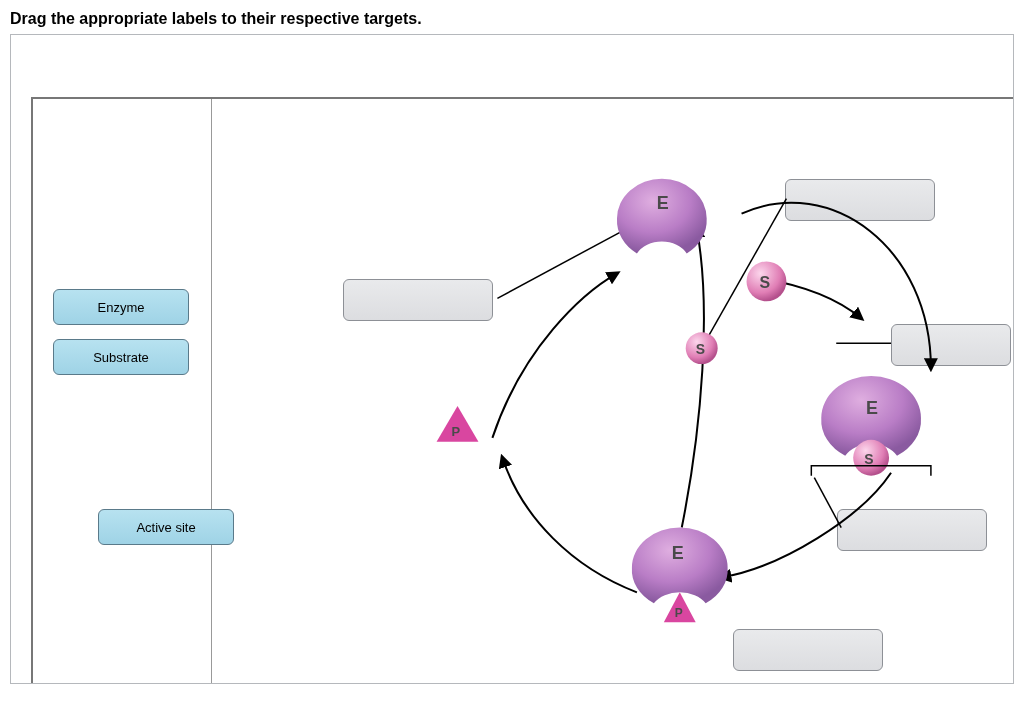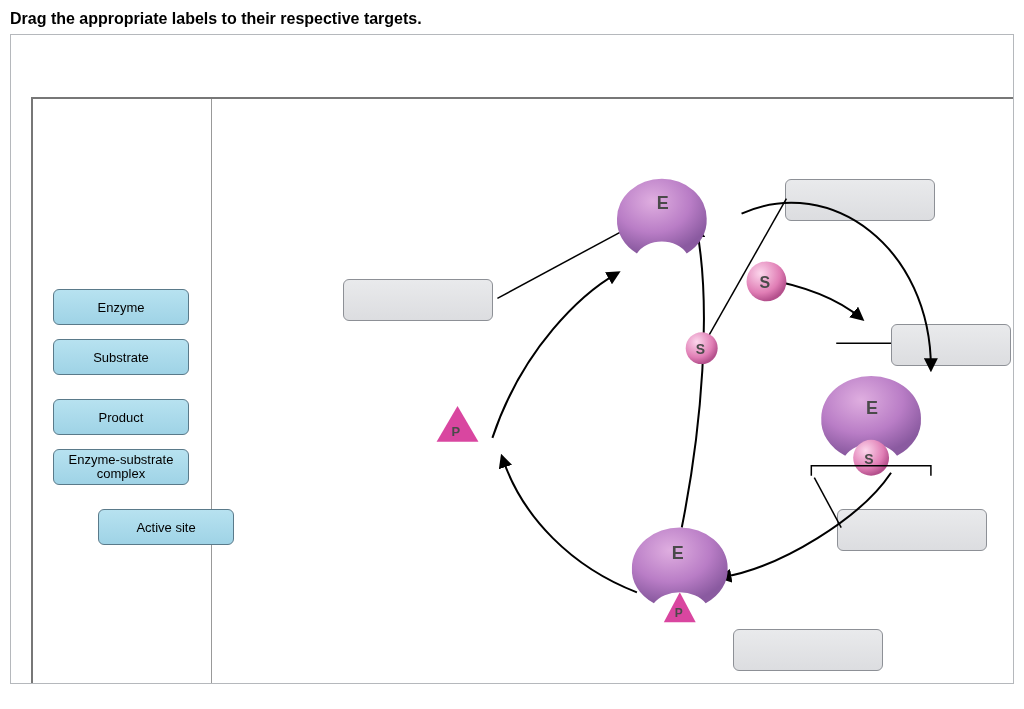--- a/index.html
+++ b/index.html
@@ -21,22 +21,20 @@
 <body>
 
 <div class="instruction">Drag the appropriate labels to their respective targets.</div>
 
 <div class="outer">
   <div class="inner">
 
     <div class="sidebar">
       <div class="label-chip" style="top:190px;">Enzyme</div>
       <div class="label-chip" style="top:240px;text-align:right;">Substrate</div>
-      <div class="label-chip" style="top:300px;">Product</div>
-      <div class="label-chip two-line" style="top:350px;">Enzyme-substrate complex</div>
       <div class="label-chip" style="top:410px;margin-left:45px;">Active site</div>
     </div>
 
     <div class="target-slot" style="left:310px;top:180px;"></div>
     <div class="target-slot" style="left:752px;top:80px;"></div>
     <div class="target-slot" style="left:858px;top:225px;width:120px;"></div>
     <div class="target-slot" style="left:804px;top:410px;"></div>
     <div class="target-slot" style="left:700px;top:530px;"></div>
 
     <div class="diagram">

